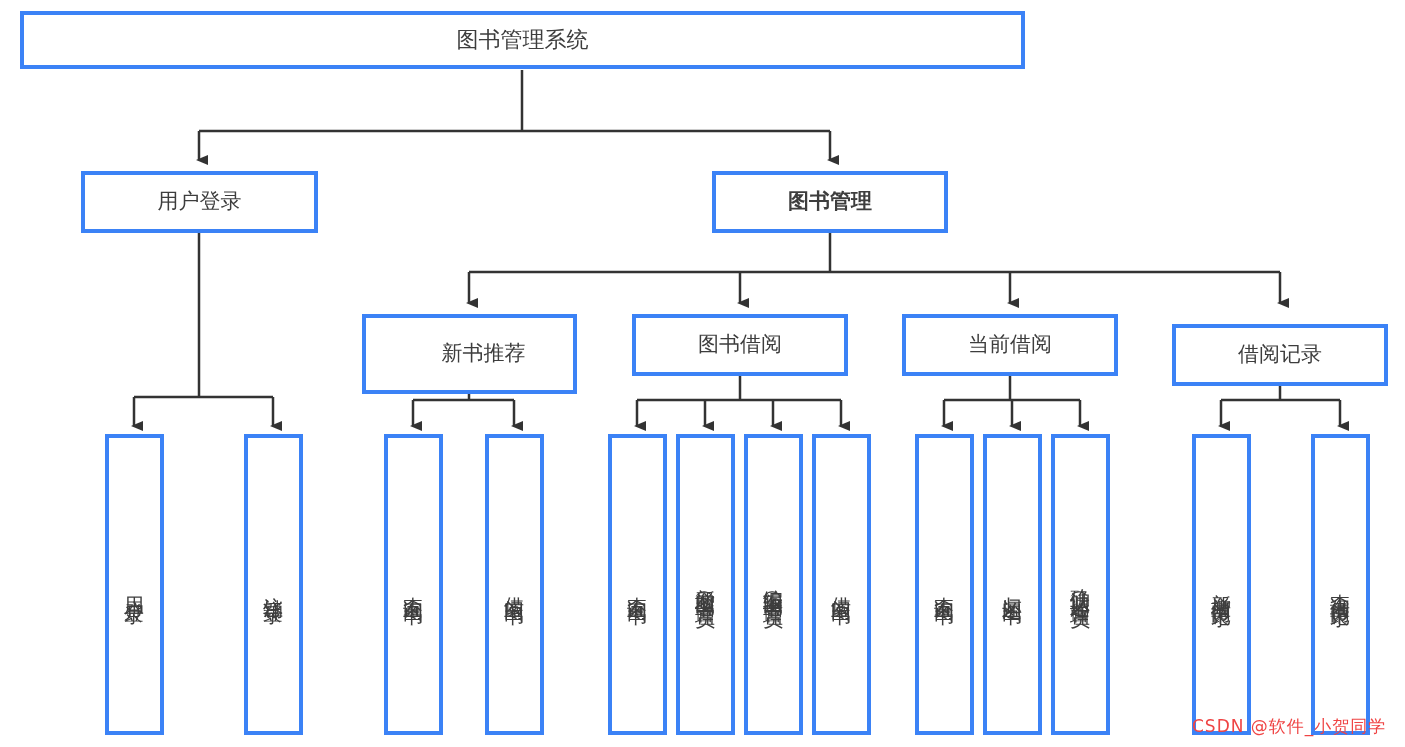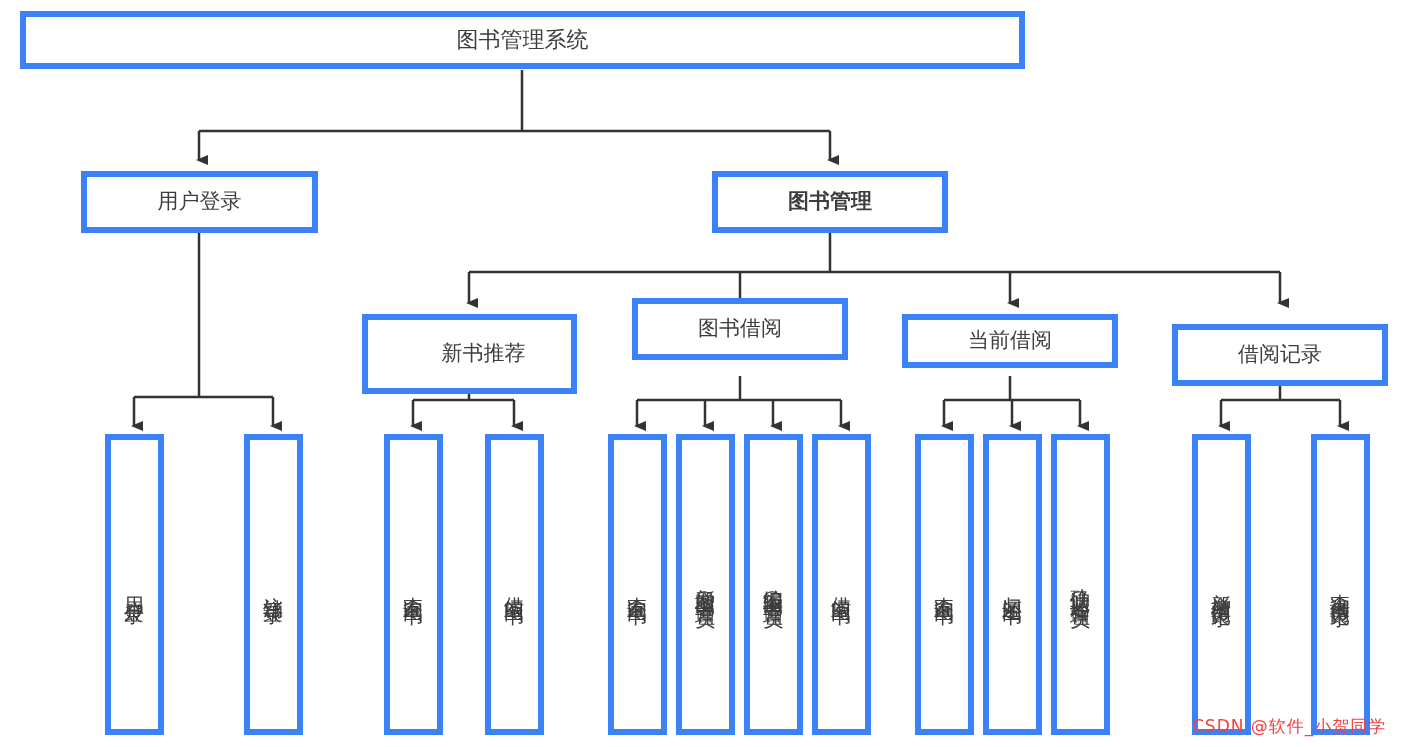--- a/index.html
+++ b/index.html
@@ -7,21 +7,21 @@
     font-family:"DejaVu Sans","Liberation Sans",sans-serif;
     width:1405px;height:747px;overflow:hidden;
   }
   #canvas{position:relative;width:1405px;height:747px;background:#ffffff;}
   svg.lines{position:absolute;left:0;top:0;width:1405px;height:747px;pointer-events:none;}
 
   .node{
     position:absolute;
     box-sizing:border-box;
     background:#ffffff;
-    border:6px solid #3b82f6;
+    border:4px solid #3b82f6;
     display:flex;
     align-items:center;
     justify-content:center;
     color:#3b3b3b;
   }
   .node .lbl{
     display:block;
     text-align:center;
     line-height:1.22;
     color:#3d3d3d;
@@ -115,24 +115,24 @@
   <div class="node h-node" style="left:81px;top:171px;width:237px;height:62px;">
     <span class="lbl">用户登录</span>
   </div>
   <div class="node h-node" style="left:712px;top:171px;width:236px;height:62px;font-weight:bold;">
     <span class="lbl">图书管理</span>
   </div>
 
   <div class="node h-node" style="left:362px;top:314px;width:215px;height:80px;padding-left:28px;">
     <span class="lbl">新书推荐</span>
   </div>
-  <div class="node h-node" style="left:632px;top:298px;width:216px;height:62px;">
+  <div class="node h-node" style="left:632px;top:314px;width:216px;height:62px;">
     <span class="lbl">图书借阅</span>
   </div>
-  <div class="node h-node" style="left:902px;top:314px;width:216px;height:54px;">
+  <div class="node h-node" style="left:902px;top:314px;width:216px;height:62px;">
     <span class="lbl">当前借阅</span>
   </div>
   <div class="node h-node" style="left:1172px;top:324px;width:216px;height:62px;">
     <span class="lbl">借阅记录</span>
   </div>
 
   <div class="node leaf" style="left:105px;top:434px;width:59px;height:301px;">
     <span class="lbl">用户登录</span>
   </div>
   <div class="node leaf" style="left:244px;top:434px;width:59px;height:301px;">

